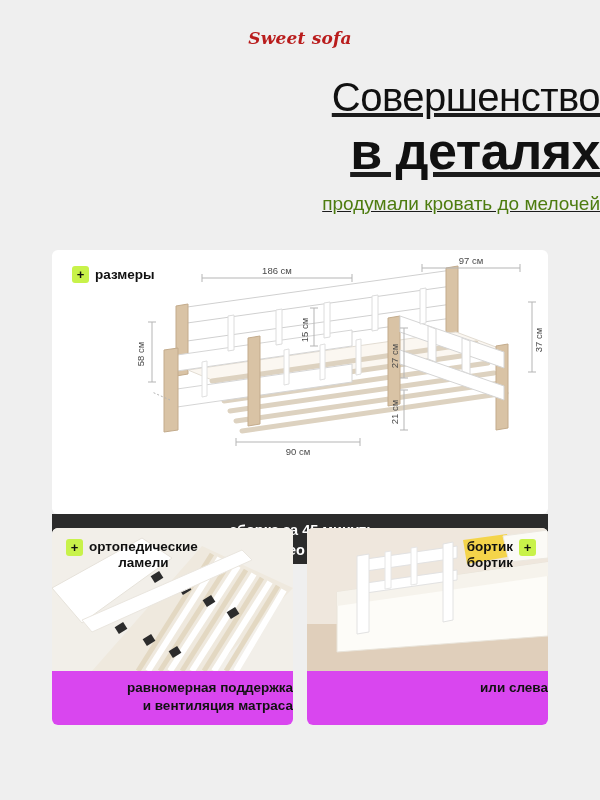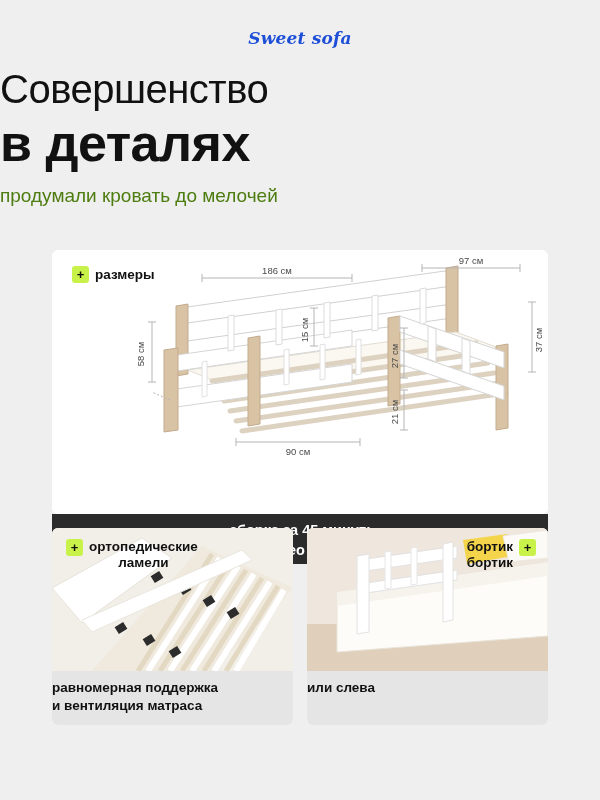--- a/index.html
+++ b/index.html
@@ -23,26 +23,27 @@
   }
   
   .brand {
     text-align: center;
     padding-top: 28px;
     font-family: "DejaVu Serif", serif;
     font-style: italic;
     font-weight: bold;
     font-size: 17px;
     letter-spacing: 0.2px;
-    color: #1d4ed8;
+    color: #b91c1c;
   }
   
   .headline {
-    text-align: left;
-    margin-top: 20px;
+    text-align: right;
+    margin-top: 28px;
+    text-decoration: underline;
   }
   .headline .line1 {
     font-size: 40px;
     font-weight: 400;
     letter-spacing: -0.5px;
     color: #111;
     line-height: 1.08;
   }
   .headline .line2 {
     font-size: 52px;
@@ -129,22 +130,22 @@
     width: 241px;
     height: 143px;
     overflow: hidden;
   }
   .cap-white {
     position: absolute;
     left: 0;
     top: 143px;
     width: 241px;
     height: 54px;
-    background: #e5e5e5;
-    text-align: left;
+    background: #d946ef;
+    text-align: right;
     font-size: 13.5px;
     font-weight: bold;
     color: #111;
     line-height: 1.35;
     padding-top: 8px;
     box-sizing: border-box;
   }
   .badge-bl {
     position: absolute;
     left: 14px;

